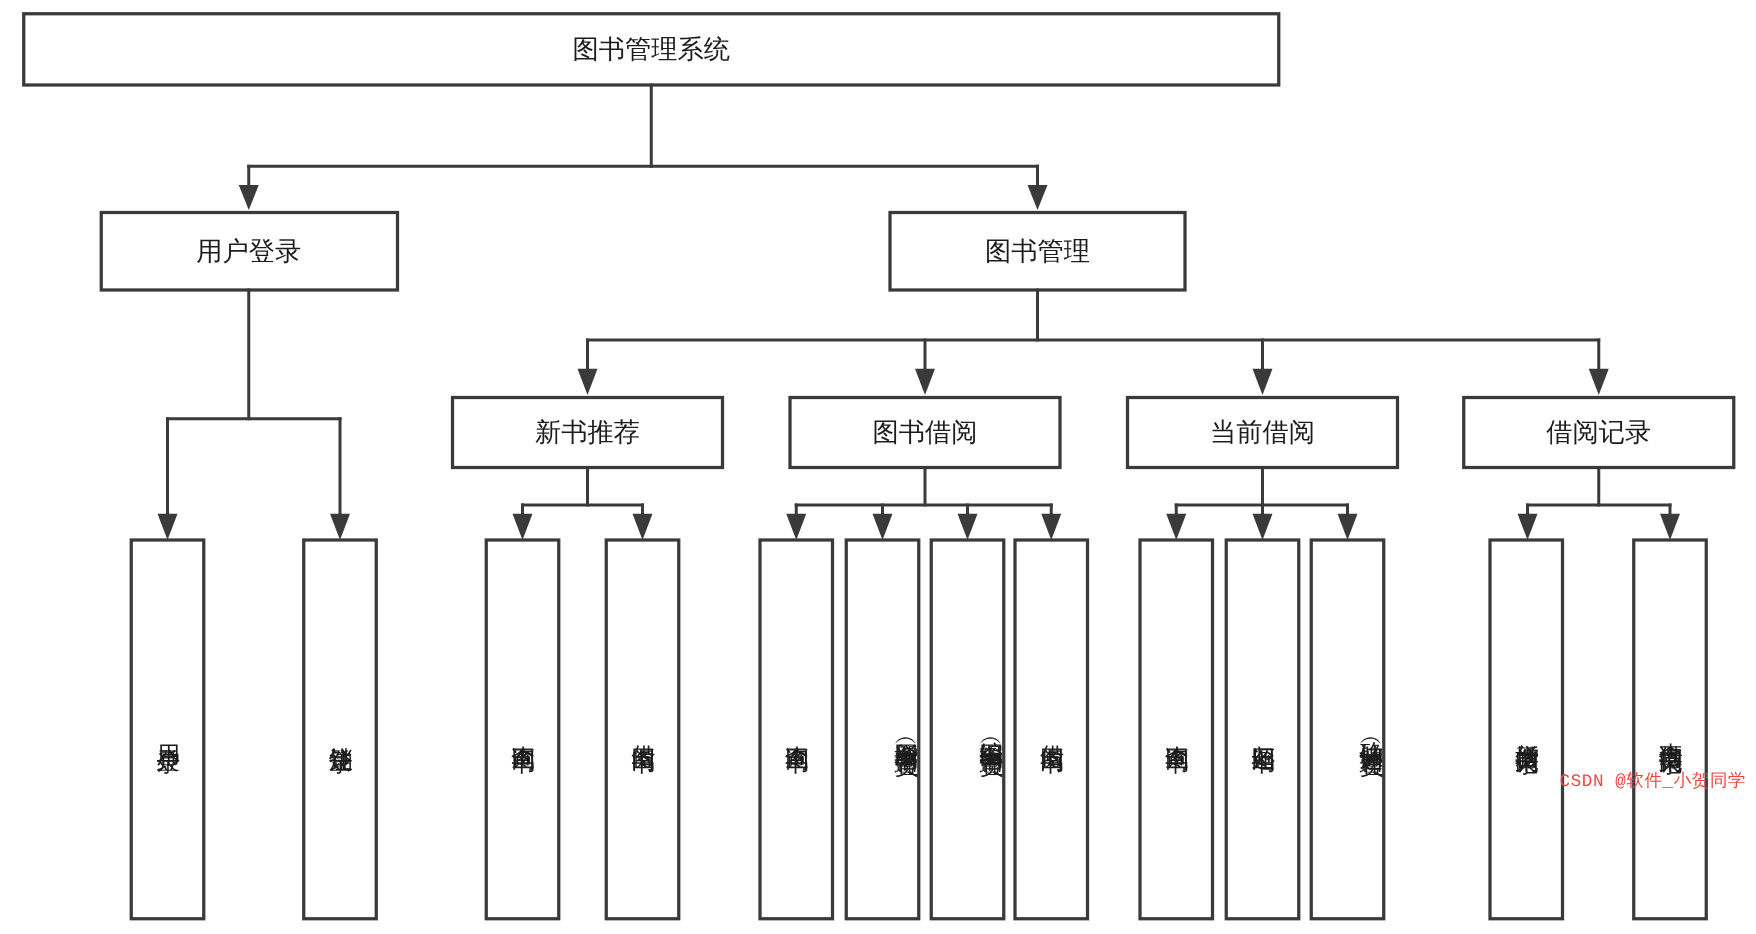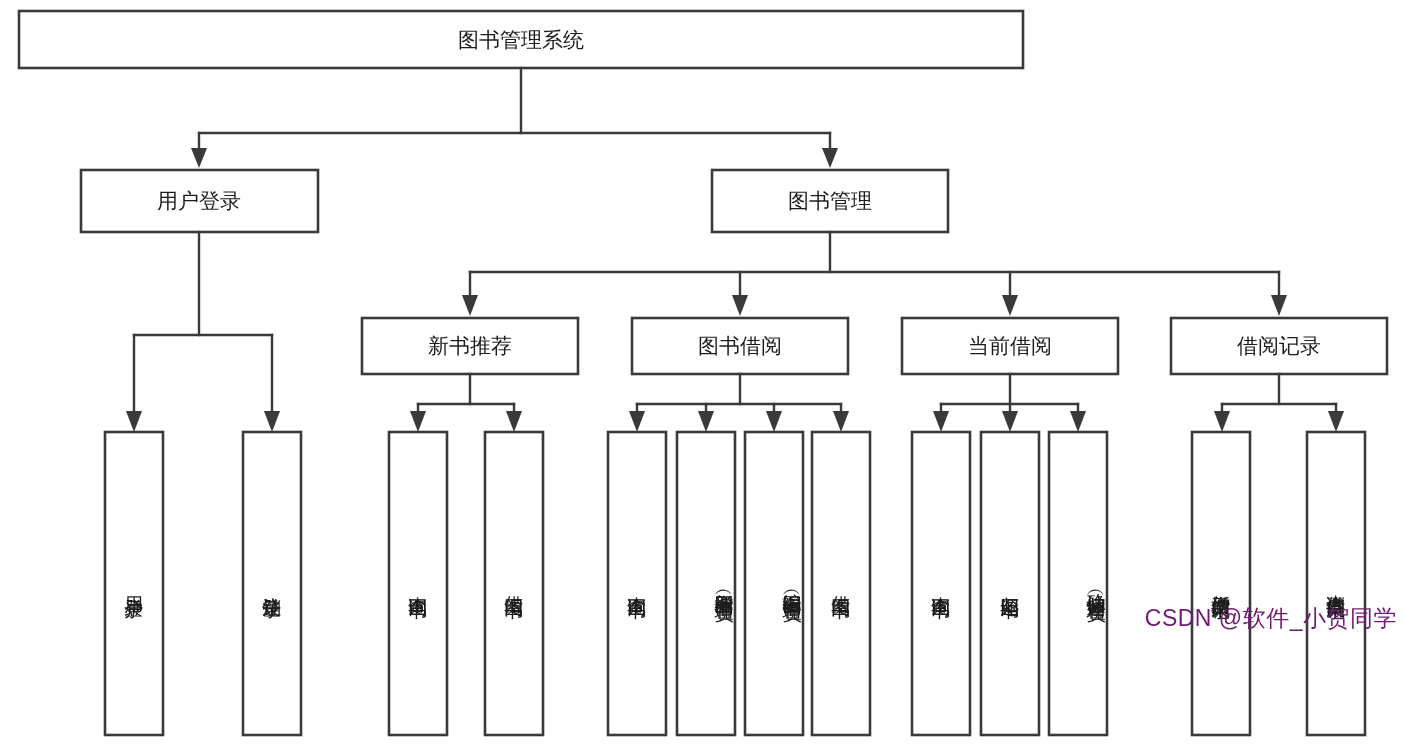--- a/index.html
+++ b/index.html
@@ -58,23 +58,23 @@
     color: #1c1c1c;
     letter-spacing: 1.5px;
     text-align: center;
     white-space: nowrap;
     pointer-events: none;
   }
   .watermark {
     position: absolute;
     right: 8px;
     bottom: 6px;
-    font-family: Liberation Sans, sans-serif;
-    font-size: 23px;
-    color: #701a75;
+    font-family: Liberation Mono, monospace;
+    font-size: 14px;
+    color: #ef4444;
     letter-spacing: 0.5px;
     white-space: nowrap;
   }
 </style>
 </head>
 <body>
 
 <div id="diagram-root">
 
   <svg class="diagram-canvas" viewBox="0 0 1405 747">

